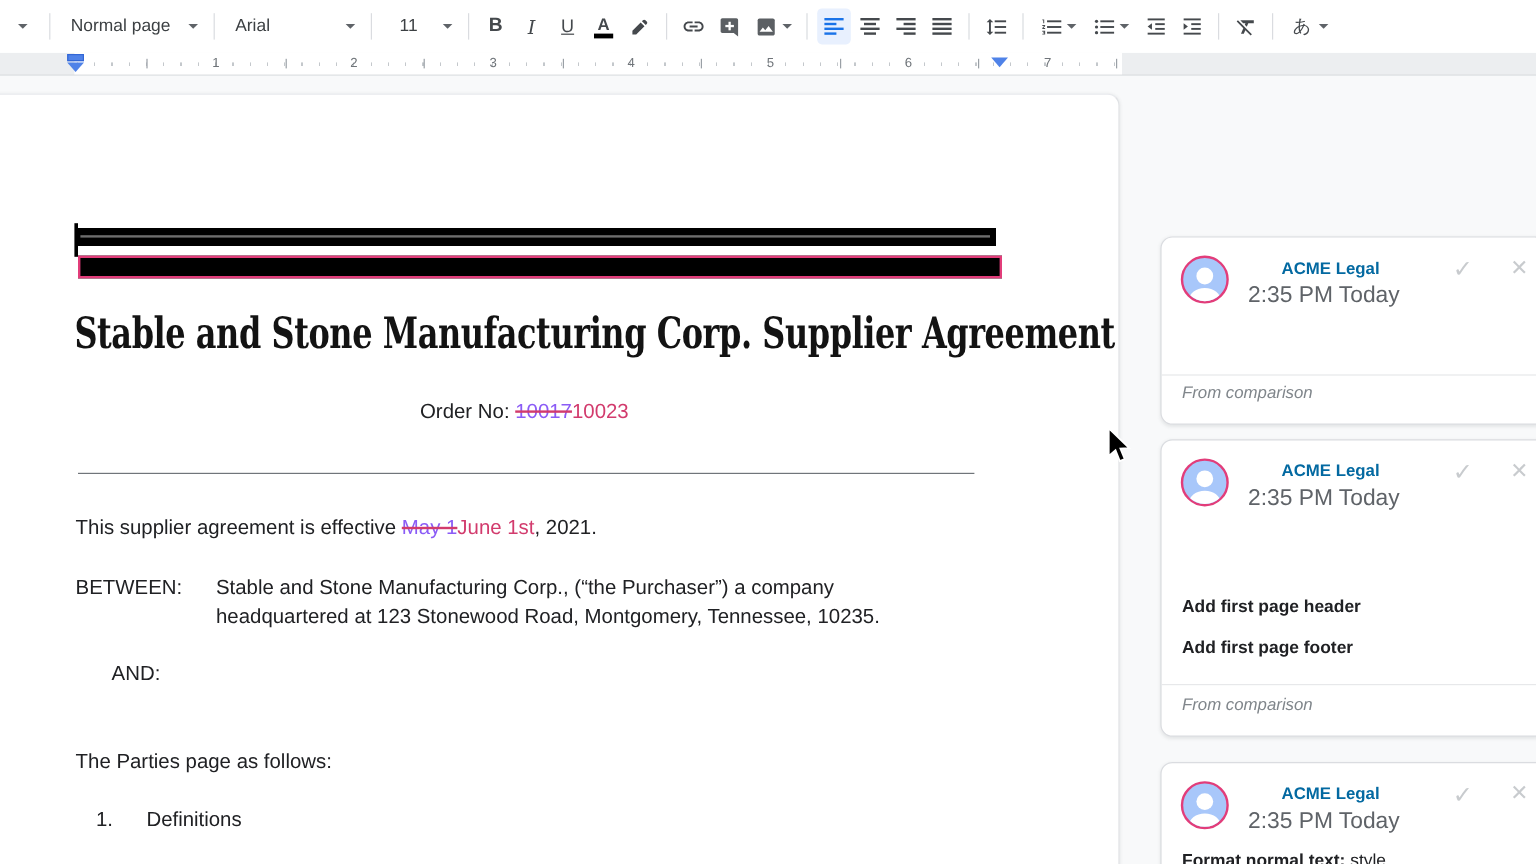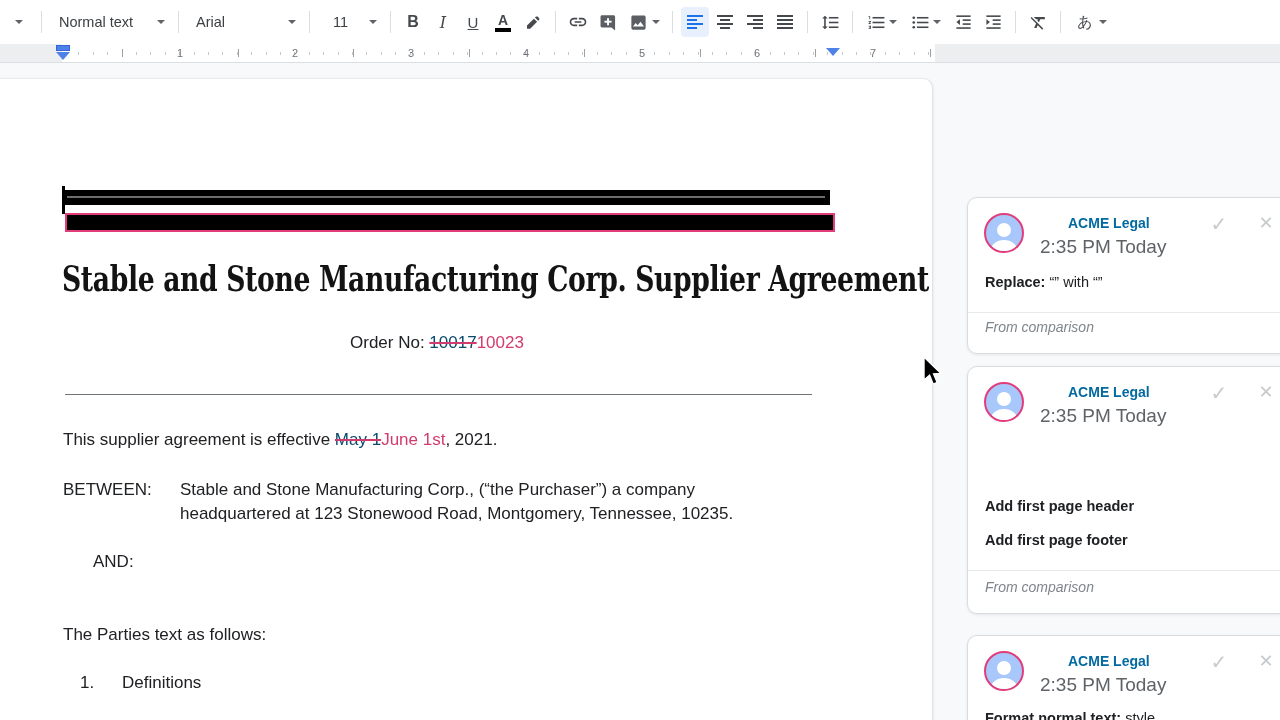--- a/index.html
+++ b/index.html
@@ -74,21 +74,21 @@
   }
   .doc-title {
     position:absolute; left:92px; top:178px; width:1000px;
     font-family:"DejaVu Serif", serif; font-size:36px; color:#131313;
     letter-spacing:-0.5px; white-space:nowrap;
     transform:scaleX(0.74); transform-origin:left top;
   }
   .doc-text { font-size:17px; line-height:24px; color:#202124; }
   .order-line { position:absolute; left:380px; top:252px; white-space:nowrap; }
   .sug-del {
-    color:#0c4a6e; text-decoration:line-through; text-decoration-color:#d23b6d;
+    color:#8b5cf6; text-decoration:line-through; text-decoration-color:#d23b6d;
     text-decoration-thickness:2px;
   }
   .sug-ins { color:#d23b6d; }
   .doc-hr { position:absolute; left:95px; top:315px; width:747px; height:1px; background:#70757a; }
   .effective-line { position:absolute; left:93px; top:349px; white-space:nowrap; }
   .party-label { position:absolute; left:93px; width:120px; }
   .party-text { position:absolute; left:210px; }
   .lbl-between { top:399px; }
   .txt-between { top:399px; width:578px; }
   .lbl-and { top:471px;margin-left:30px; }
@@ -128,21 +128,21 @@
 
 <div class="screen">
 
   <div class="toolbar">
     <div class="tb-btn">
         <span class="caret-down" style="margin-left:0"></span>
       </div>
     <div class="tb-divider"></div>
 
     <div class="tb-dropdown" style="width:122px">
-      <span>Normal text</span>
+      <span>Normal page</span>
       <span class="caret-down"></span>
     </div>
     <div class="tb-divider"></div>
 
     <div class="tb-dropdown" style="width:116px">
       <span>Arial</span>
       <span class="caret-down"></span>
     </div>
     <div class="tb-divider"></div>
 
@@ -330,39 +330,38 @@
 
       <div class="doc-hr"></div>
 
       <p class="doc-text effective-line"><span>This supplier agreement is effective </span><span class="sug-del">May 1</span><span class="sug-ins">June 1st</span><span>, 2021.</span></p>
 
       <p class="doc-text party-label lbl-between">BETWEEN:</p>
       <p class="doc-text party-text txt-between">Stable and Stone Manufacturing Corp., (“the Purchaser”) a company headquartered at 123 Stonewood Road, Montgomery, Tennessee, 10235.</p>
 
       <p class="doc-text party-label lbl-and">AND:</p>
 
-      <p class="doc-text parties-line">The Parties text as follows:</p>
+      <p class="doc-text parties-line">The Parties page as follows:</p>
 
       <p class="doc-text list-number">1.</p>
       <p class="doc-text list-item">Definitions</p>
     </div>
   </div>
 
   <div class="comment-card card-1">
     <div class="avatar">
       <svg width="30" height="34" viewBox="0 0 30 34">
           <circle cx="15" cy="11" r="7" fill="#fff"></circle>
           <path d="M1 34c0-8 6-13 14-13s14 5 14 13z" fill="#fff"></path>
         </svg>
     </div>
     <div class="card-author">ACME Legal</div>
     <div class="card-time">2:35 PM Today</div>
     <div class="card-accept">✓</div>
     <div class="card-reject">✕</div>
-    <div class="card-body" style="top:72px"><span class="b">Replace:</span><span> “” with “”</span></div>
     <div class="card-divider" style="top:114px"></div>
     <div class="card-footer" style="top:121px">From comparison</div>
   </div>
 
   <div class="comment-card card-2">
     <div class="avatar">
       <svg width="30" height="34" viewBox="0 0 30 34">
           <circle cx="15" cy="11" r="7" fill="#fff"></circle>
           <path d="M1 34c0-8 6-13 14-13s14 5 14 13z" fill="#fff"></path>
         </svg>

